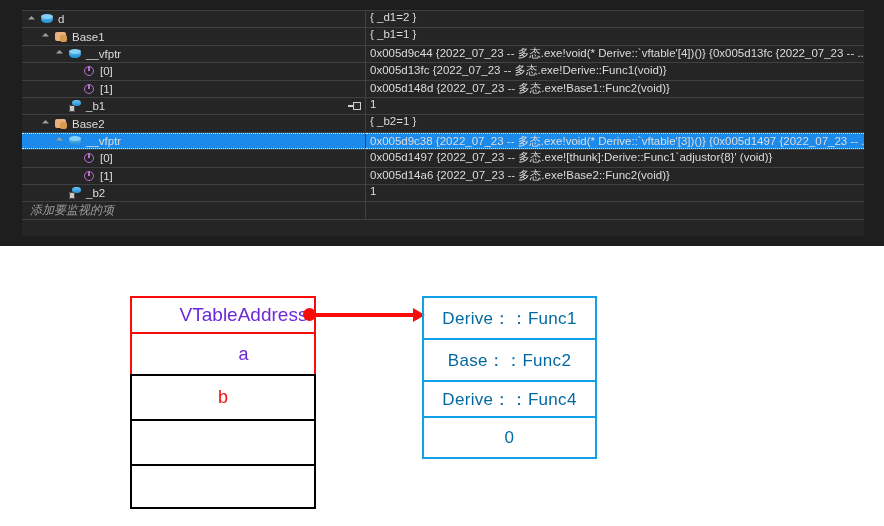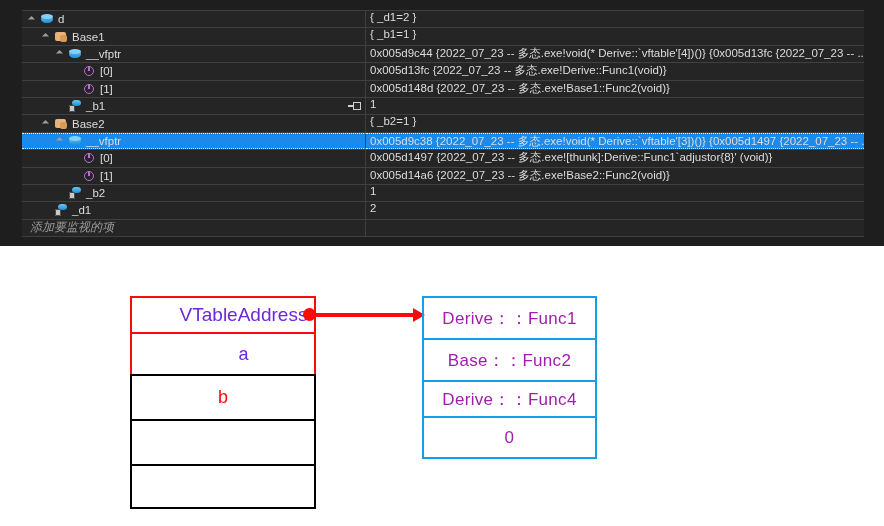--- a/index.html
+++ b/index.html
@@ -177,21 +177,21 @@
   #obj-layout-table .mcell.r-b{ height:45px; }
   #obj-layout-table .mcell.r-e1{ height:45px; }
   #obj-layout-table .mcell.r-e2{ height:45px; }
 
   #vtable-table{
     left:422px;top:50px;width:175px;height:213px;
   }
   #vtable-table .mcell{
     border:2.5px solid #14a0e6;
     border-bottom-width:0;
-    color:#a21caf;
+    color:#0369a1;
     font-size:17px;
     letter-spacing:0.3px;
   }
   #vtable-table .mcell:last-child{ border-bottom-width:2.5px; }
   #vtable-table .mcell.f1{height:42px;}
   #vtable-table .mcell.f2{height:42px;}
   #vtable-table .mcell.f3{height:43px;}
   #vtable-table .mcell.f4{height:36px;}
   #vtable-table .mcell.f5{height:43px;}
 
@@ -341,30 +341,20 @@
       <div class="cell-name">
         <span style="width:46px"></span>
         <span class="ico ico-field"></span>
         <span class="nm">_b2</span>
       </div>
       <div class="cell-value">
           <span class="val-txt">1</span>
         </div>
     </div>
 
-    <div class="row">
-      <div class="cell-name">
-        <span style="width:32px"></span>
-        <span class="ico ico-field"></span>
-        <span class="nm">_d1</span>
-      </div>
-      <div class="cell-value">
-          <span class="val-txt">2</span>
-        </div>
-    </div>
 
     <div class="row row-add">
       <div class="cell-name">
         <span class="add-txt">添加要监视的项</span>
       </div>
       <div class="cell-value"></div>
     </div>
 
   </div>
 </div>

